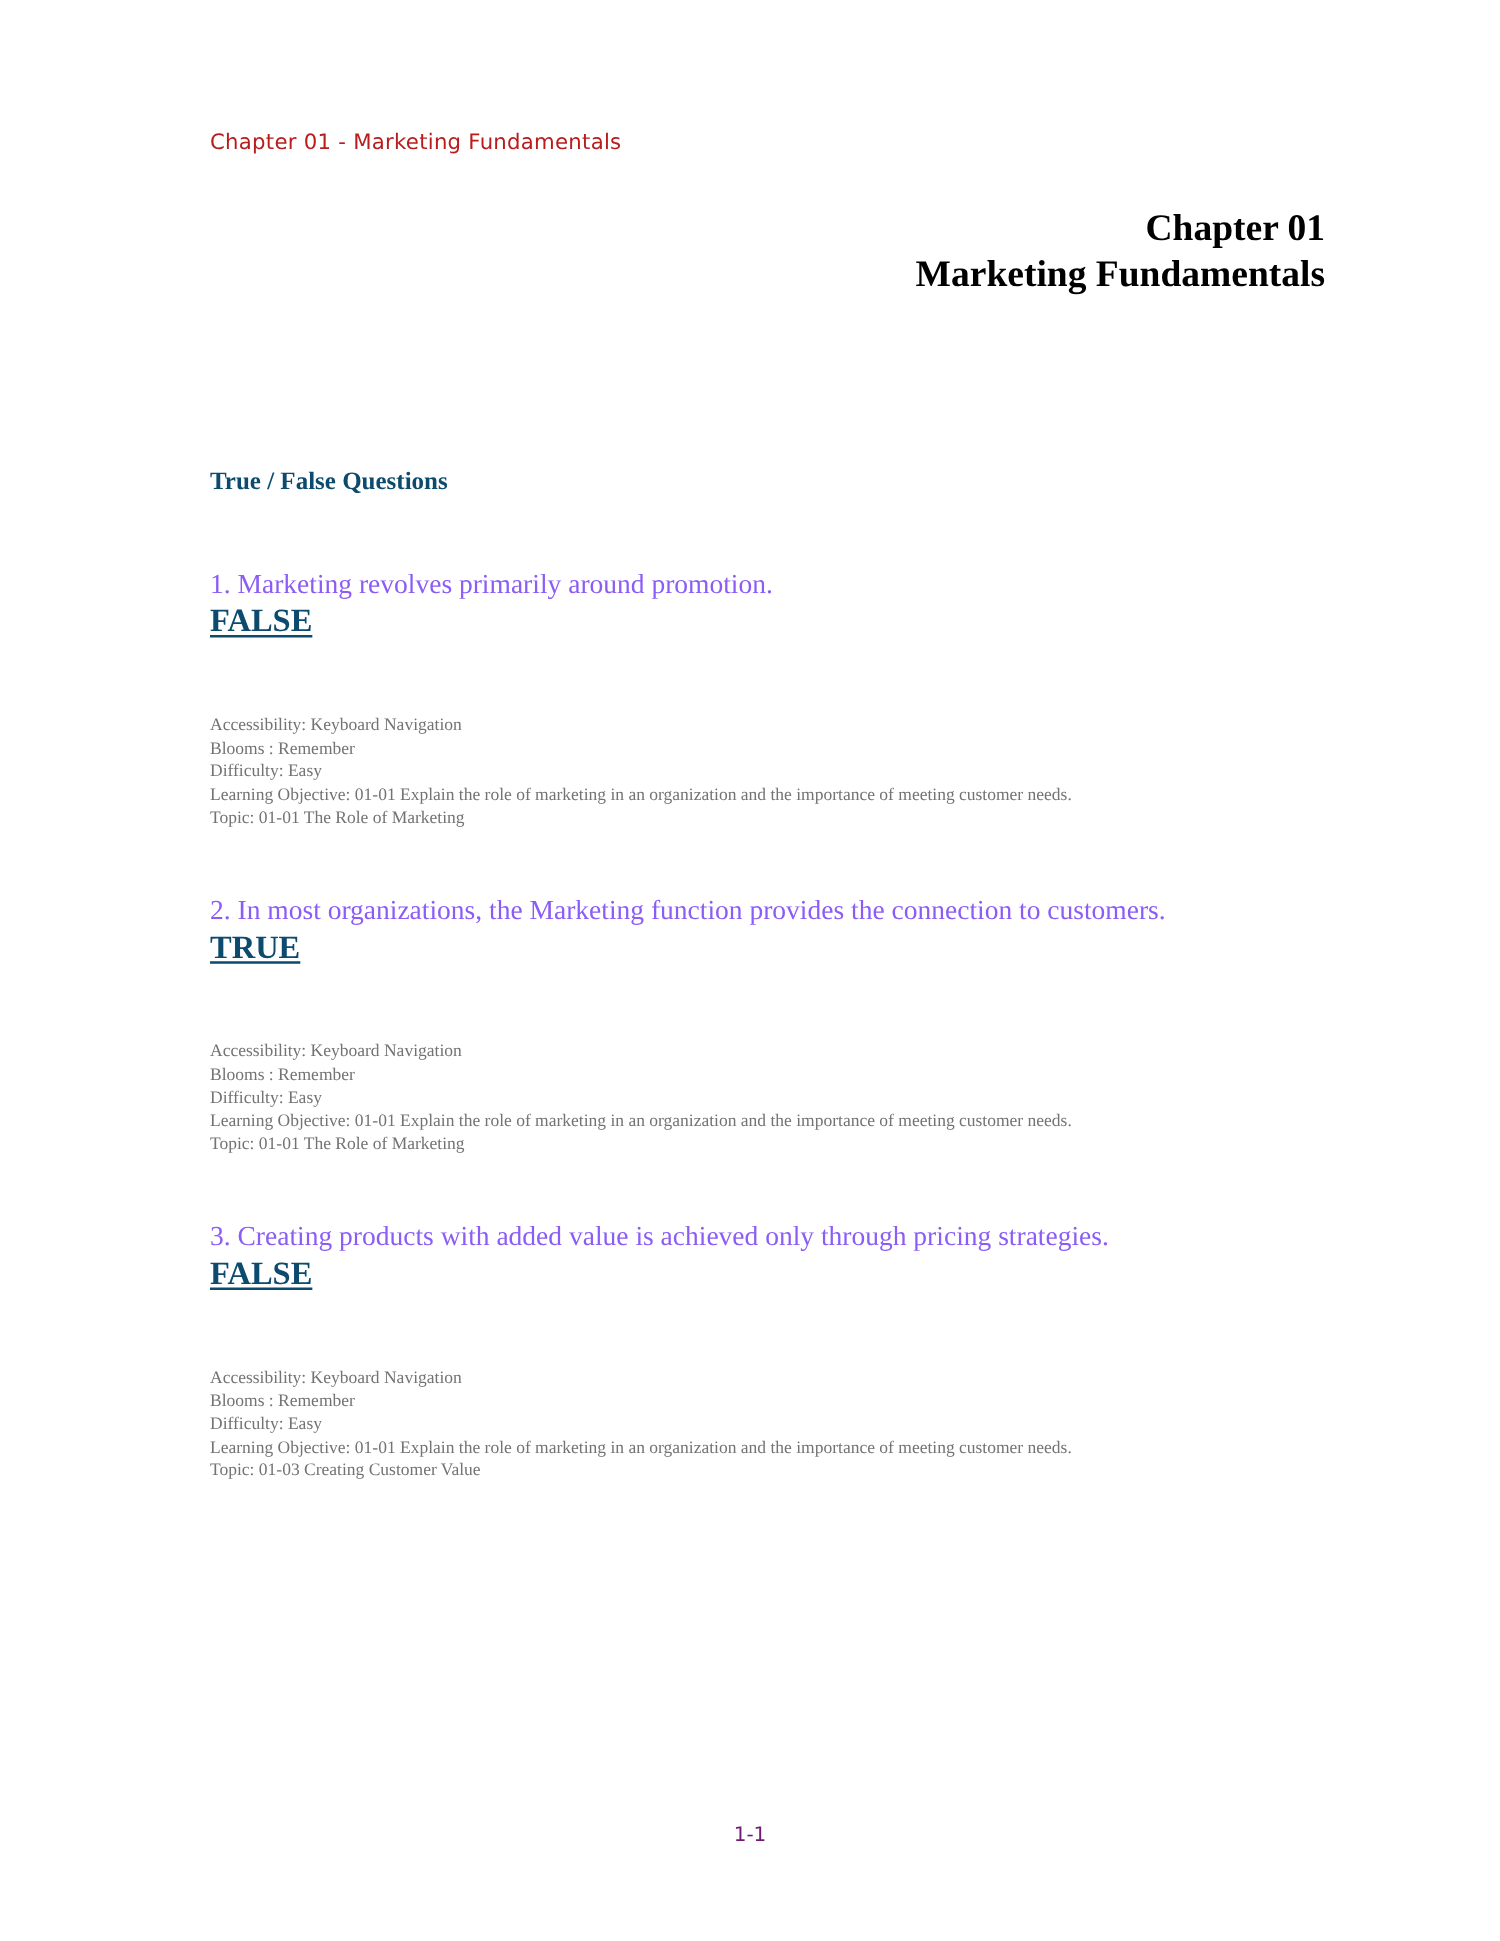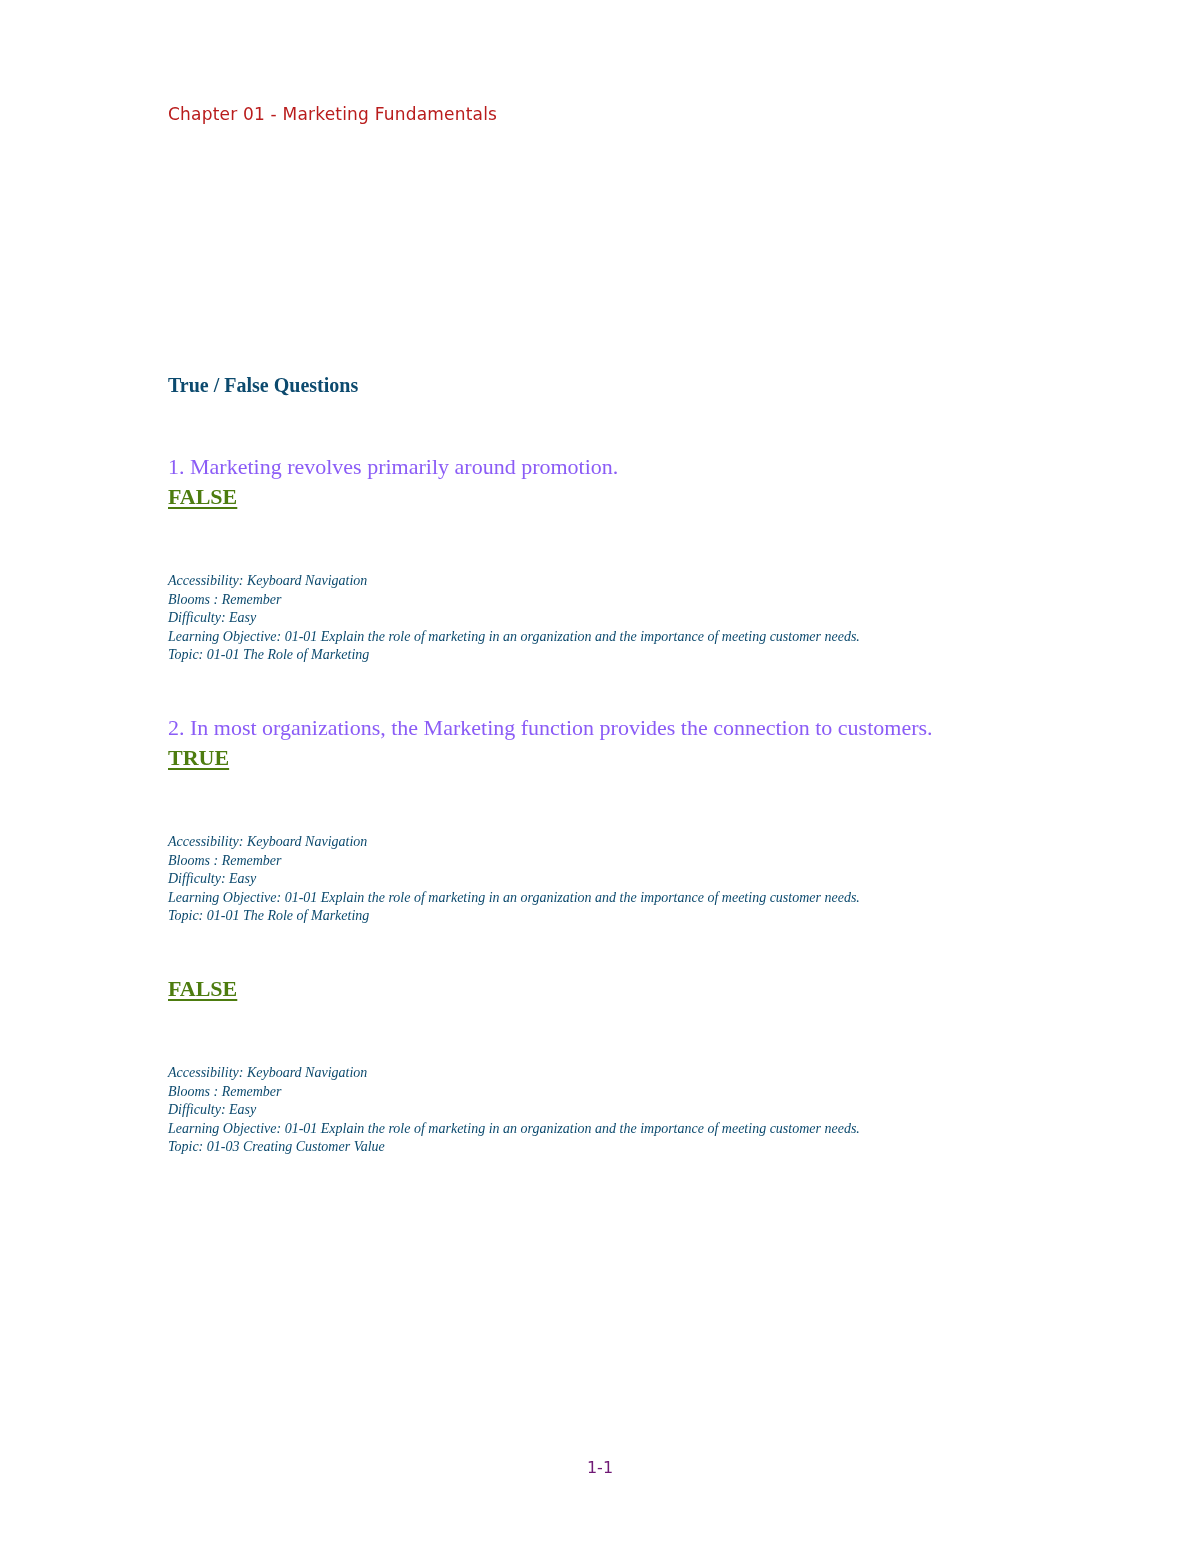--- a/index.html
+++ b/index.html
@@ -66,39 +66,38 @@
   .qa-item { margin-bottom: 0; }
   .q-text {
     font-family: "Liberation Serif", "DejaVu Serif", serif;
     font-size: 22px;
     line-height: 30px;
     color: #8b5cf6;
     margin: 0;
   }
   .q-answer {
     font-family: "Liberation Serif", "DejaVu Serif", serif;
-    font-size: 22px;
+    font-size: 26px;
     line-height: 30px;
     font-weight: bold;
     text-decoration: underline;
     text-underline-offset: 3px;
-    color: #4d7c0f;
+    color: #0c4a6e;
     margin: 0;
     display: inline-block;
   }
   .meta-block {
     margin: 0;
     padding: 0;
   }
   .meta-line {
     font-family: "Liberation Serif", "DejaVu Serif", serif;
-    font-style: italic;
     font-size: 14px;
     line-height: 18.6px;
-    color: #0c4a6e;
+    color: #737373;
     margin: 0;
     white-space: nowrap;
   }
 
   
   .gap-answer-to-meta { height: 60px; }
   .gap-meta-to-next { height: 48px; }
 
   
   .footer {
@@ -112,20 +111,24 @@
     color: #701a75;
   }
 </style>
 </head>
 <body>
 
 <div class="page">
 
   <div class="running-header">Chapter 01 - Marketing Fundamentals</div>
 
+  <div class="title-block">
+    <span class="title-line">Chapter 01</span>
+    <span class="title-line">Marketing Fundamentals</span>
+  </div>
 
   <div class="section-heading">True / False Questions</div>
 
   <div class="qa-list">
 
     <div class="qa-item">
       <p class="q-text">1. Marketing revolves primarily around promotion.</p>
       <div><span class="q-answer">FALSE</span></div>
       <div class="gap-answer-to-meta"></div>
       <div class="meta-block">
@@ -146,20 +149,21 @@
         <p class="meta-line">Accessibility: Keyboard Navigation</p>
         <p class="meta-line">Blooms : Remember</p>
         <p class="meta-line">Difficulty: Easy</p>
         <p class="meta-line">Learning Objective: 01-01 Explain the role of marketing in an organization and the importance of meeting customer needs.</p>
         <p class="meta-line">Topic: 01-01 The Role of Marketing</p>
       </div>
       <div class="gap-meta-to-next"></div>
     </div>
 
     <div class="qa-item">
+      <p class="q-text">3. Creating products with added value is achieved only through pricing strategies.</p>
       <div><span class="q-answer">FALSE</span></div>
       <div class="gap-answer-to-meta"></div>
       <div class="meta-block">
         <p class="meta-line">Accessibility: Keyboard Navigation</p>
         <p class="meta-line">Blooms : Remember</p>
         <p class="meta-line">Difficulty: Easy</p>
         <p class="meta-line">Learning Objective: 01-01 Explain the role of marketing in an organization and the importance of meeting customer needs.</p>
         <p class="meta-line">Topic: 01-03 Creating Customer Value</p>
       </div>
     </div>

